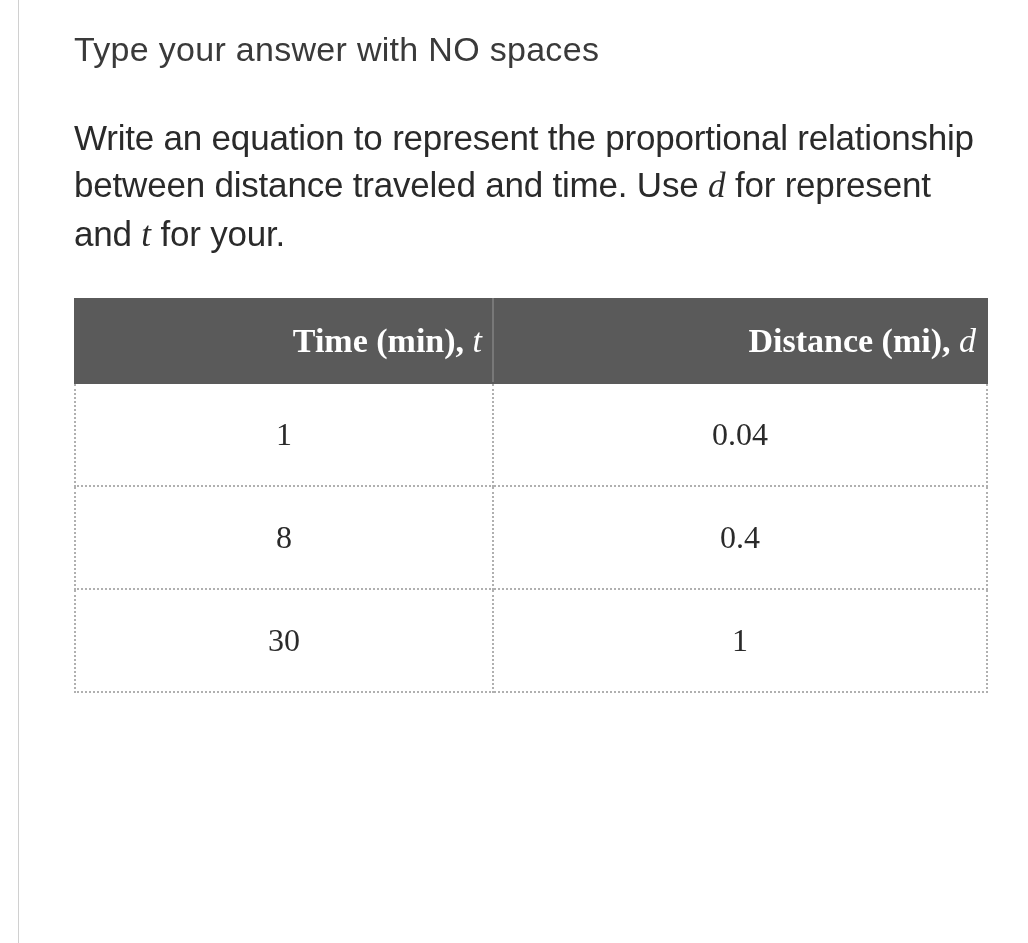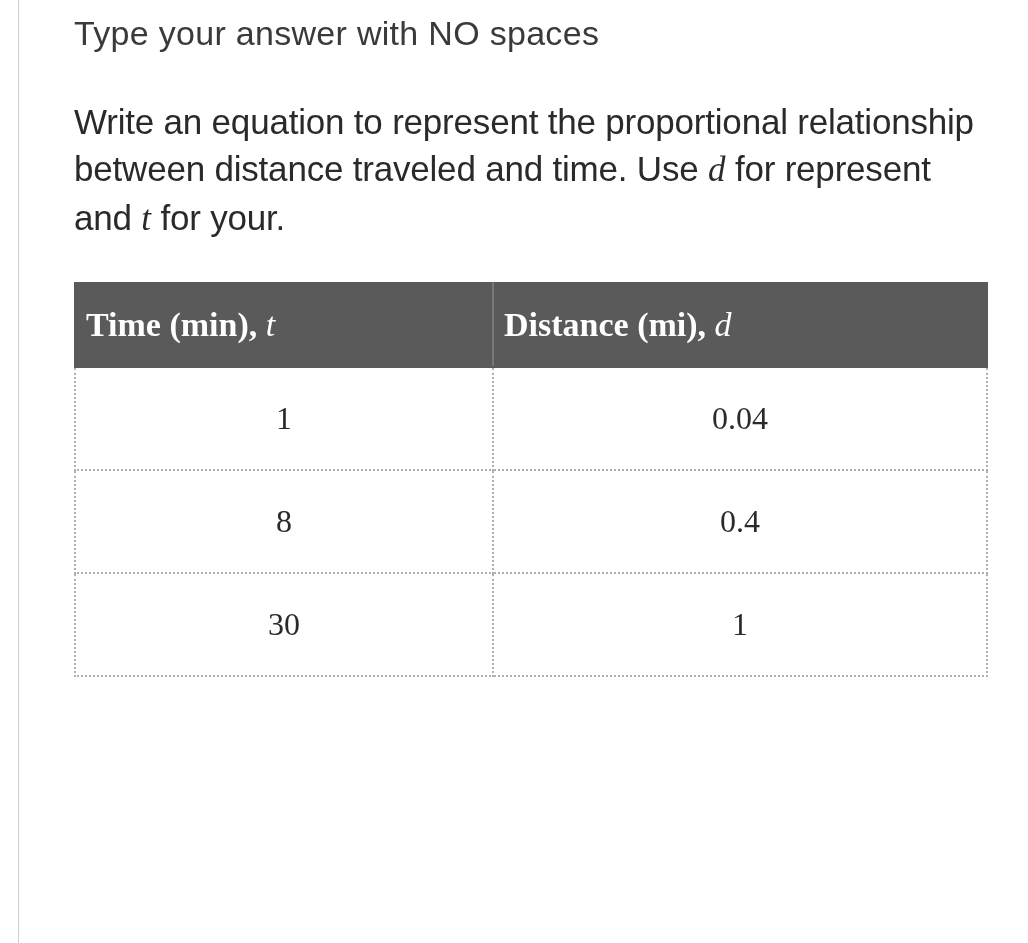--- a/index.html
+++ b/index.html
@@ -10,21 +10,21 @@
     body {
       font-family: -apple-system, BlinkMacSystemFont, 'Segoe UI', Arial, sans-serif;
       background: #ffffff;
       padding: 0;
       width: 1028px;
       height: 943px;
     }
     .container {
       border-left: 1px solid #d0d0d0;
       margin-left: 18px;
-      padding: 14px 40px 30px 55px;
+      padding: 30px 40px 30px 55px;
       height: 100%;
     }
     .instruction-top {
       font-size: 34px;
       font-weight: 300;
       color: #3a3a3a;
       margin-bottom: 45px;
       letter-spacing: 0.3px;
     }
     .question-text {
@@ -43,21 +43,21 @@
       width: 100%;
       border-collapse: collapse;
       margin-bottom: 55px;
     }
     .data-table th {
       background: #5a5a5a;
       color: #ffffff;
       font-size: 34px;
       font-weight: 700;
       padding: 22px 10px;
-      text-align: left;
+      text-align: right;
       border: 2px solid #5a5a5a;
       font-family: Georgia, 'Times New Roman', serif;
     }
     .data-table th .var {
       font-style: italic;
       font-weight: 400;
     }
     .data-table th:first-child {
       border-right: 2px solid #787878;
     }

